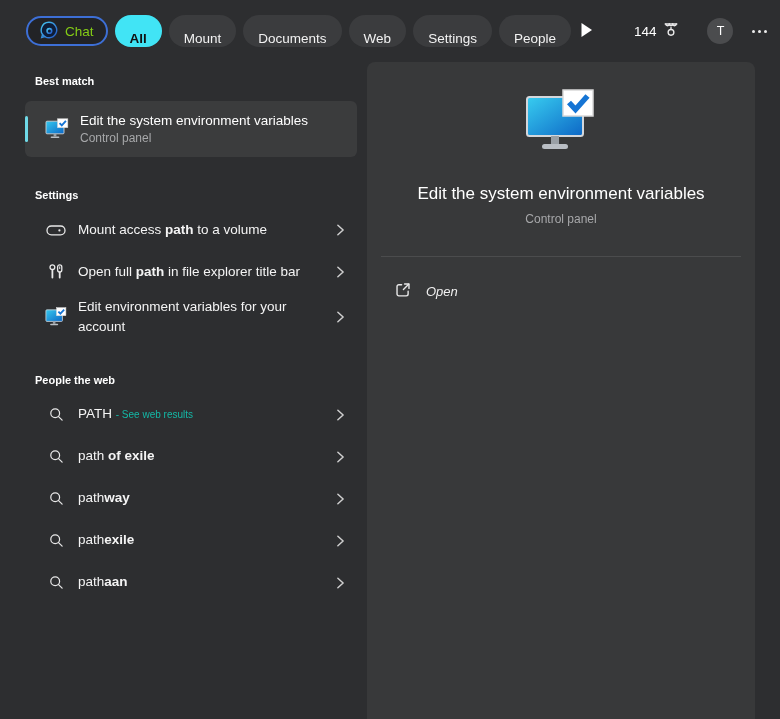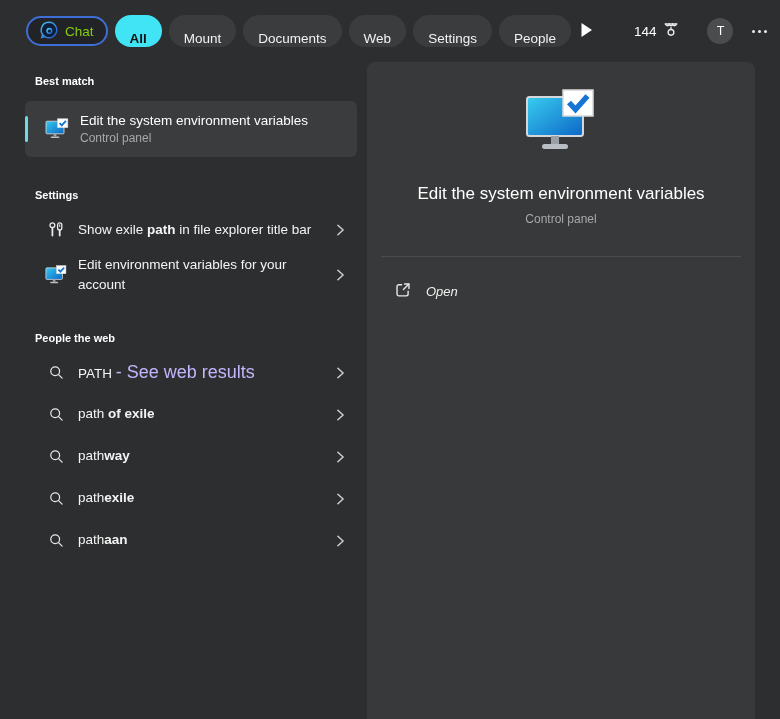--- a/index.html
+++ b/index.html
@@ -50,21 +50,21 @@
   .bm-title{font-size:13.5px;color:#fff}
   .bm-sub{font-size:12px;color:#a7a8aa;margin-top:3px}
   .section-list{margin-top:8px}
   .row{
     display:flex;align-items:center;margin-left:25px;width:332px;min-height:42px;
     padding:4px 12px 4px 20px;box-sizing:border-box;border-radius:6px;cursor:pointer;
   }
   .row-icon{width:22px;flex:none;display:flex;justify-content:center;margin-right:11px}
   .row-text{flex:1;font-size:13.5px;line-height:1.5;color:#f4f4f4;padding-right:10px}
   .seg-bold{font-weight:700}
-  .seg-dim{color:#c4b5fd;font-size:18px}
+  .seg-dim{color:#14b8a6;font-size:10px}
   .row-chevron{flex:none;display:flex;align-items:center}
   
   .preview{
     position:absolute;left:367px;top:62px;width:388px;bottom:0;
     background:#38393a;border-radius:8px 8px 0 0;
     display:flex;flex-direction:column;align-items:center;
   }
   .pv-icon{margin-top:26px;display:flex}
   .pv-title{margin-top:30px;font-size:17px;color:#fff}
   .pv-sub{margin-top:8px;font-size:12px;color:#a7a8aa}
@@ -153,29 +153,43 @@
     <span class="bm-text">
       <span class="bm-title">Edit the system environment variables</span>
       <span class="bm-sub">Control panel</span>
     </span>
   </div>
   <div>
       <div class="section-header">Settings</div>
       <div class="section-list">
         <div class="row">
           <span class="row-icon">
+            <svg width="20" height="13" viewBox="0 0 20 13">
+              <rect x="1" y="2" width="18" height="8.8" rx="4.4" fill="none" stroke="#e9e9e9" stroke-width="1.3" stroke-linecap="round" stroke-linejoin="round"></rect>
+              <circle cx="13.4" cy="6.4" r="1.1" fill="#e9e9e9"></circle>
+            </svg>
+          </span>
+          <span class="row-text"><span>Mount access </span><span class="seg-bold">path</span><span> to a volume</span></span>
+          <span class="row-chevron">
+            <svg width="9" height="14" viewBox="0 0 10 16">
+              <polyline points="2,2.5 8,8 2,13.5" fill="none" stroke="#cfcfcf" stroke-width="1.7" stroke-linecap="round" stroke-linejoin="round"></polyline>
+            </svg>
+          </span>
+        </div>
+        <div class="row">
+          <span class="row-icon">
             <svg width="16" height="18" viewBox="0 0 16 18">
               <circle cx="4.4" cy="4.2" r="2.4" fill="none" stroke="#e9e9e9" stroke-width="1.3" stroke-linecap="round" stroke-linejoin="round"></circle>
               <path d="M4.4 6.6v8" stroke="#e9e9e9" stroke-width="1.8" stroke-linecap="round" fill="none"></path>
               <rect x="9.6" y="1.8" width="4.2" height="7.4" rx="2.1" fill="none" stroke="#e9e9e9" stroke-width="1.3" stroke-linecap="round" stroke-linejoin="round"></rect>
               <path d="M11.7 9.2v5.4" stroke="#e9e9e9" stroke-width="1.8" stroke-linecap="round" fill="none"></path>
               <path d="M11.7 3.8v1.8" stroke="#e9e9e9" stroke-width="1" stroke-linecap="round" fill="none"></path>
             </svg>
           </span>
-          <span class="row-text"><span>Show exile </span><span class="seg-bold">path</span><span> in file explorer title bar</span></span>
+          <span class="row-text"><span>Open full </span><span class="seg-bold">path</span><span> in file explorer title bar</span></span>
           <span class="row-chevron">
             <svg width="9" height="14" viewBox="0 0 10 16">
               <polyline points="2,2.5 8,8 2,13.5" fill="none" stroke="#cfcfcf" stroke-width="1.7" stroke-linecap="round" stroke-linejoin="round"></polyline>
             </svg>
           </span>
         </div>
         <div class="row">
           <span class="row-icon">
             <svg width="24" height="22" viewBox="0 0 24 22">
               <defs>

